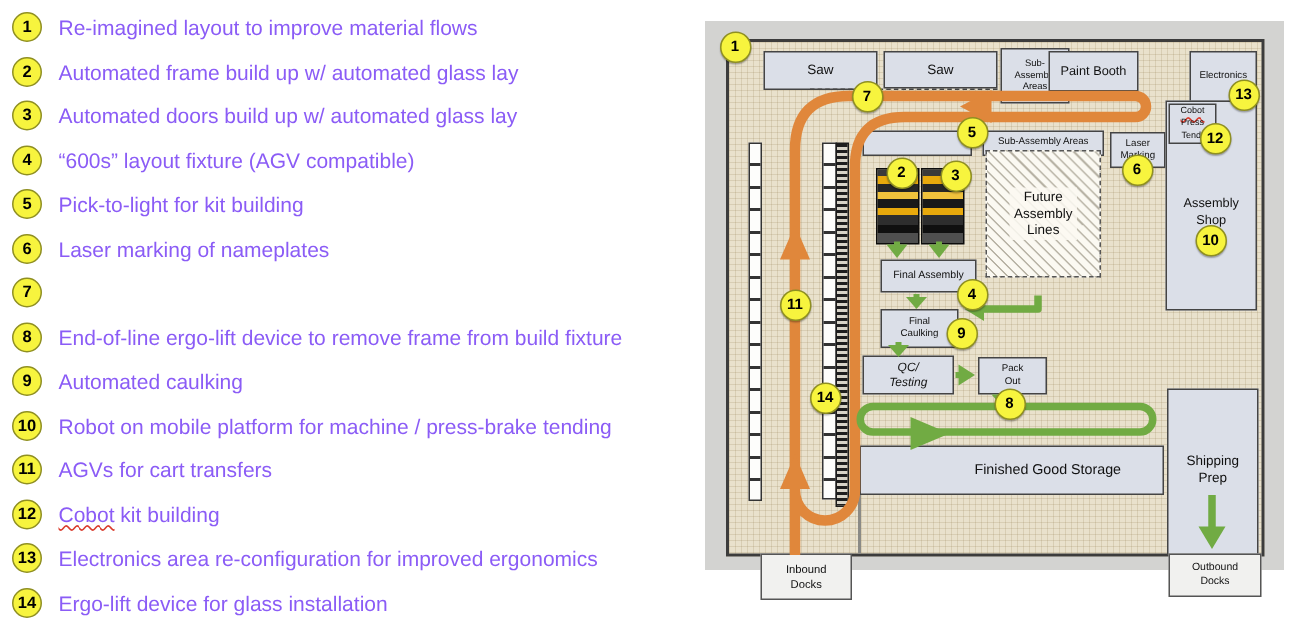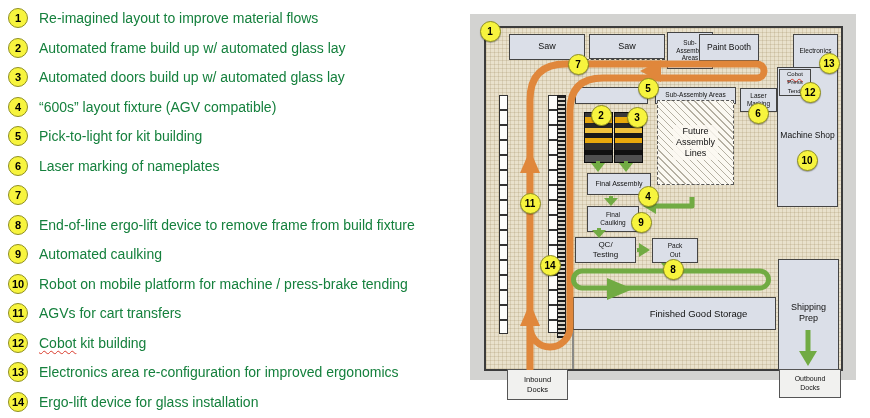--- a/index.html
+++ b/index.html
@@ -5,21 +5,21 @@
   html,body{margin:0;padding:0;background:#fff;}
   #stage{position:relative;width:870px;height:418px;background:#fff;
          font-family:"Liberation Sans",sans-serif;overflow:hidden;}
 
   
   #legend{position:absolute;left:0;top:0;width:470px;height:418px;}
   .lrow{position:absolute;left:8px;height:20px;display:flex;align-items:center;white-space:nowrap;}
   .lnum{width:18px;height:18px;border-radius:50%;background:#f7f43e;border:1px solid #8f8f22;
         color:#000;font-size:11px;font-weight:bold;display:inline-flex;align-items:center;
         justify-content:center;flex:0 0 18px;}
-  .ltext{margin-left:11px;font-size:14px;color:#15803d;}
+  .ltext{margin-left:11px;font-size:14px;color:#8b5cf6;}
   .sq{text-decoration:underline wavy #d93a2b 1px;text-underline-offset:2px;}
 
   
   #apron{position:absolute;left:470px;top:14px;width:386px;height:366px;background:#d3d3d1;}
   #floor{position:absolute;left:484px;top:26px;width:355px;height:341px;border:2px solid #3c3c3c;
          background-color:#e9e1cc;
          background-image:linear-gradient(rgba(155,135,95,.22) 1px,transparent 1px),
                           linear-gradient(90deg,rgba(155,135,95,.22) 1px,transparent 1px);
          background-size:4px 4px;z-index:1;}
   .box{position:absolute;background:#dbdfe8;border:1px solid #444;color:#111;display:flex;
@@ -120,42 +120,42 @@
   <div class="box pre" style="left:667px;top:32px;width:46px;height:37px;font-size:6.3px;"><span class="pre">Sub-
 Assembly
 Areas</span></div>
   <div class="box" style="left:699px;top:34px;width:60px;height:27px;font-size:8.5px;">
       <span>Paint Booth</span>
     </div>
   <div class="box" style="left:793px;top:34px;width:45px;height:34px;font-size:6.5px;">
       <span>Electronics</span>
     </div>
   <div class="box" style="left:777px;top:67px;width:61px;height:140px;font-size:8.5px;align-items:flex-start;padding-top:62px;">
-      <span>Machine Shop</span>
+      <span>Assembly Shop</span>
     </div>
   <div class="box" style="left:779px;top:69px;width:32px;height:27px;font-size:6px;flex-direction:column;line-height:1.35;">
       <span class="sq">Cobot</span>
       <span class="pre">Press
 Tend.</span>
     </div>
   <div class="box" style="left:655px;top:87px;width:81px;height:17px;font-size:6.5px;">
       <span>Sub-Assembly Areas</span>
     </div>
   <div class="box" style="left:575px;top:87px;width:73px;height:17px;"></div>
   <div class="box pre" style="left:740px;top:88px;width:37px;height:24px;font-size:6.5px;"><span class="pre">Laser
 Marking</span></div>
   <div class="box hatch pre" style="left:657px;top:100px;width:77px;height:85px;font-size:9px;"><span class="pre" style="background:rgba(251,249,242,.85);padding:1px 3px;">Future
 Assembly
 Lines</span></div>
   <div class="box" style="left:587px;top:173px;width:64px;height:22px;font-size:7px;">
       <span>Final Assembly</span>
     </div>
   <div class="box pre" style="left:587px;top:206px;width:52px;height:26px;font-size:6.5px;"><span class="pre">Final
 Caulking</span></div>
-  <div class="box pre" style="left:575px;top:237px;width:61px;height:26px;font-size:8px;"><span class="pre">QC/
+  <div class="box pre" style="left:575px;top:237px;width:61px;height:26px;font-size:8px;font-style:italic;"><span class="pre">QC/
 Testing</span></div>
   <div class="box pre" style="left:652px;top:238px;width:46px;height:25px;font-size:6.5px;"><span class="pre">Pack
 Out</span></div>
   <div class="box" style="left:573px;top:297px;width:203px;height:33px;font-size:9.5px;padding-left:48px;">
       <span>Finished Good Storage</span>
     </div>
   <div class="box pre" style="left:778px;top:259px;width:61px;height:111px;font-size:9px;align-items:flex-start;padding-top:42px;"><span class="pre">Shipping
 Prep</span></div>
   <div class="box dock pre" style="left:507px;top:369px;width:61px;height:31px;font-size:7.5px;"><span class="pre">Inbound
 Docks</span></div>

